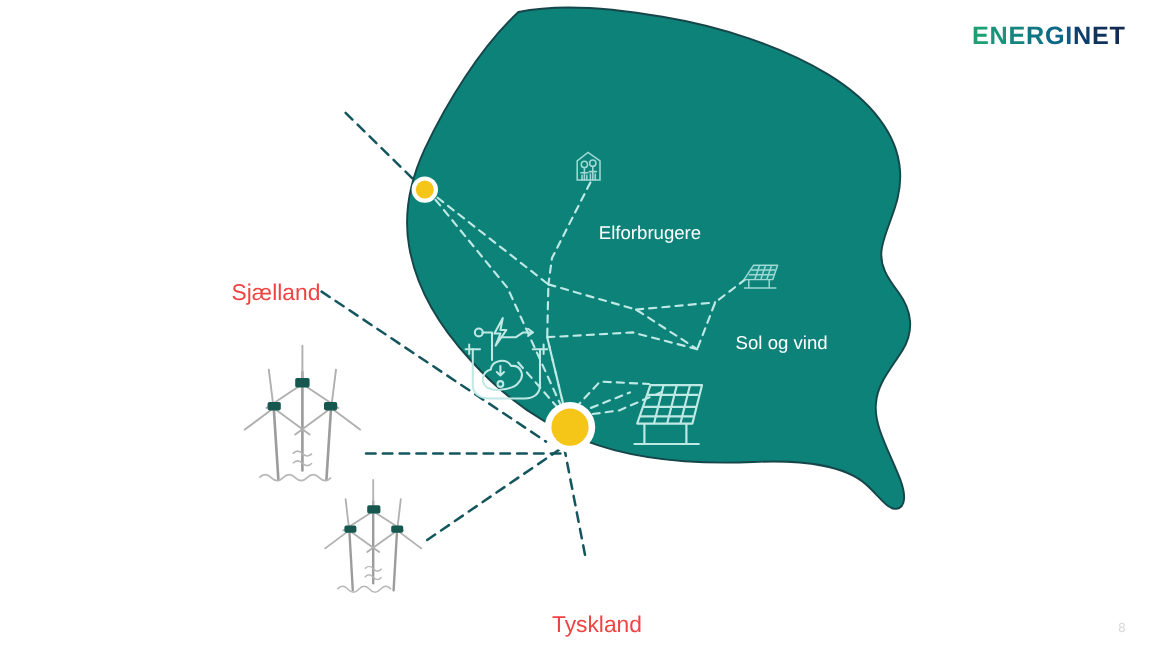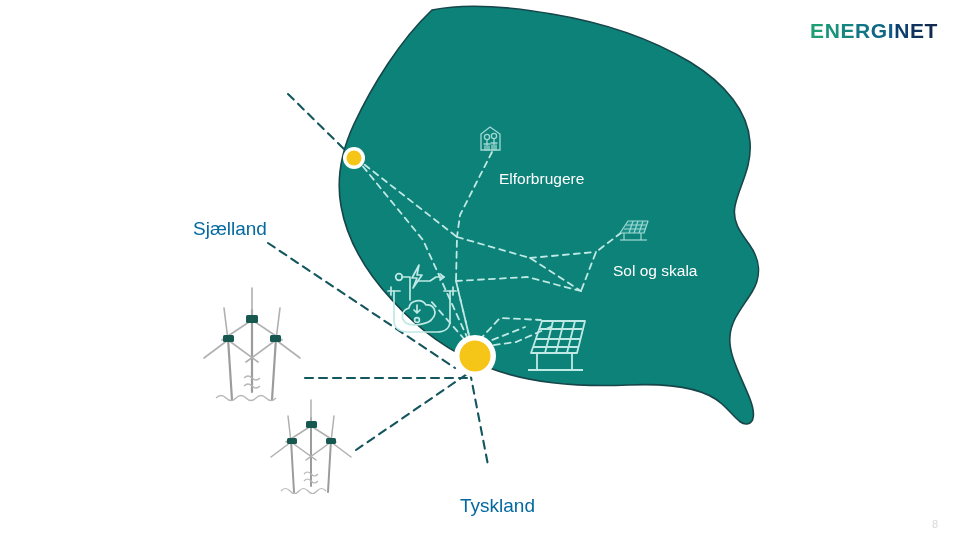--- a/index.html
+++ b/index.html
@@ -47,27 +47,28 @@
   .logo .lg-g { color: #0d3f6d; }
   .logo .lg-h { color: #10335c; }
   .logo .lg-i { color: #112c50; }
 
   
   .lbl {
     position: absolute;
     white-space: pre;
     line-height: 1.25;
     user-select: none;
+    margin-top: 16px;
   }
   .lbl-in {
     color: #ffffff;
     font-size: 15.5px;
   }
   .lbl-out {
-    color: #0369a1;
+    color: #ef4444;
     font-size: 19px;
   }
   #label-elforbrugere { left: 499px; top: 169px; }
   #label-solvind      { left: 613px; top: 261px; }
   #label-ptx          { left: 584px; top: 372px; }
   #label-sjaelland    { left: 193px; top: 217px; }
   #label-tyskland     { left: 460px; top: 494px; }
 
   
   .pagenum {
@@ -245,21 +246,21 @@
     </g>
 
   </svg>
 
   <div class="logo">
     <span class="lg-a">E</span><span class="lg-b">N</span><span class="lg-c">E</span><span class="lg-d">R</span><span class="lg-e">G</span><span class="lg-f">I</span><span class="lg-g">N</span><span class="lg-h">E</span><span class="lg-i">T</span>
   </div>
 
   <div id="label-elforbrugere" class="lbl lbl-in">Elforbrugere</div>
 
-  <div id="label-solvind" class="lbl lbl-in">Sol og skala</div>
+  <div id="label-solvind" class="lbl lbl-in">Sol og vind</div>
 
   <div id="label-ptx" class="lbl lbl-in">
     <div>PTX og sol</div>
     <div>i stor skala</div>
   </div>
 
   <div id="label-sjaelland" class="lbl lbl-out">Sjælland</div>
 
   <div id="label-tyskland" class="lbl lbl-out">Tyskland</div>
 

